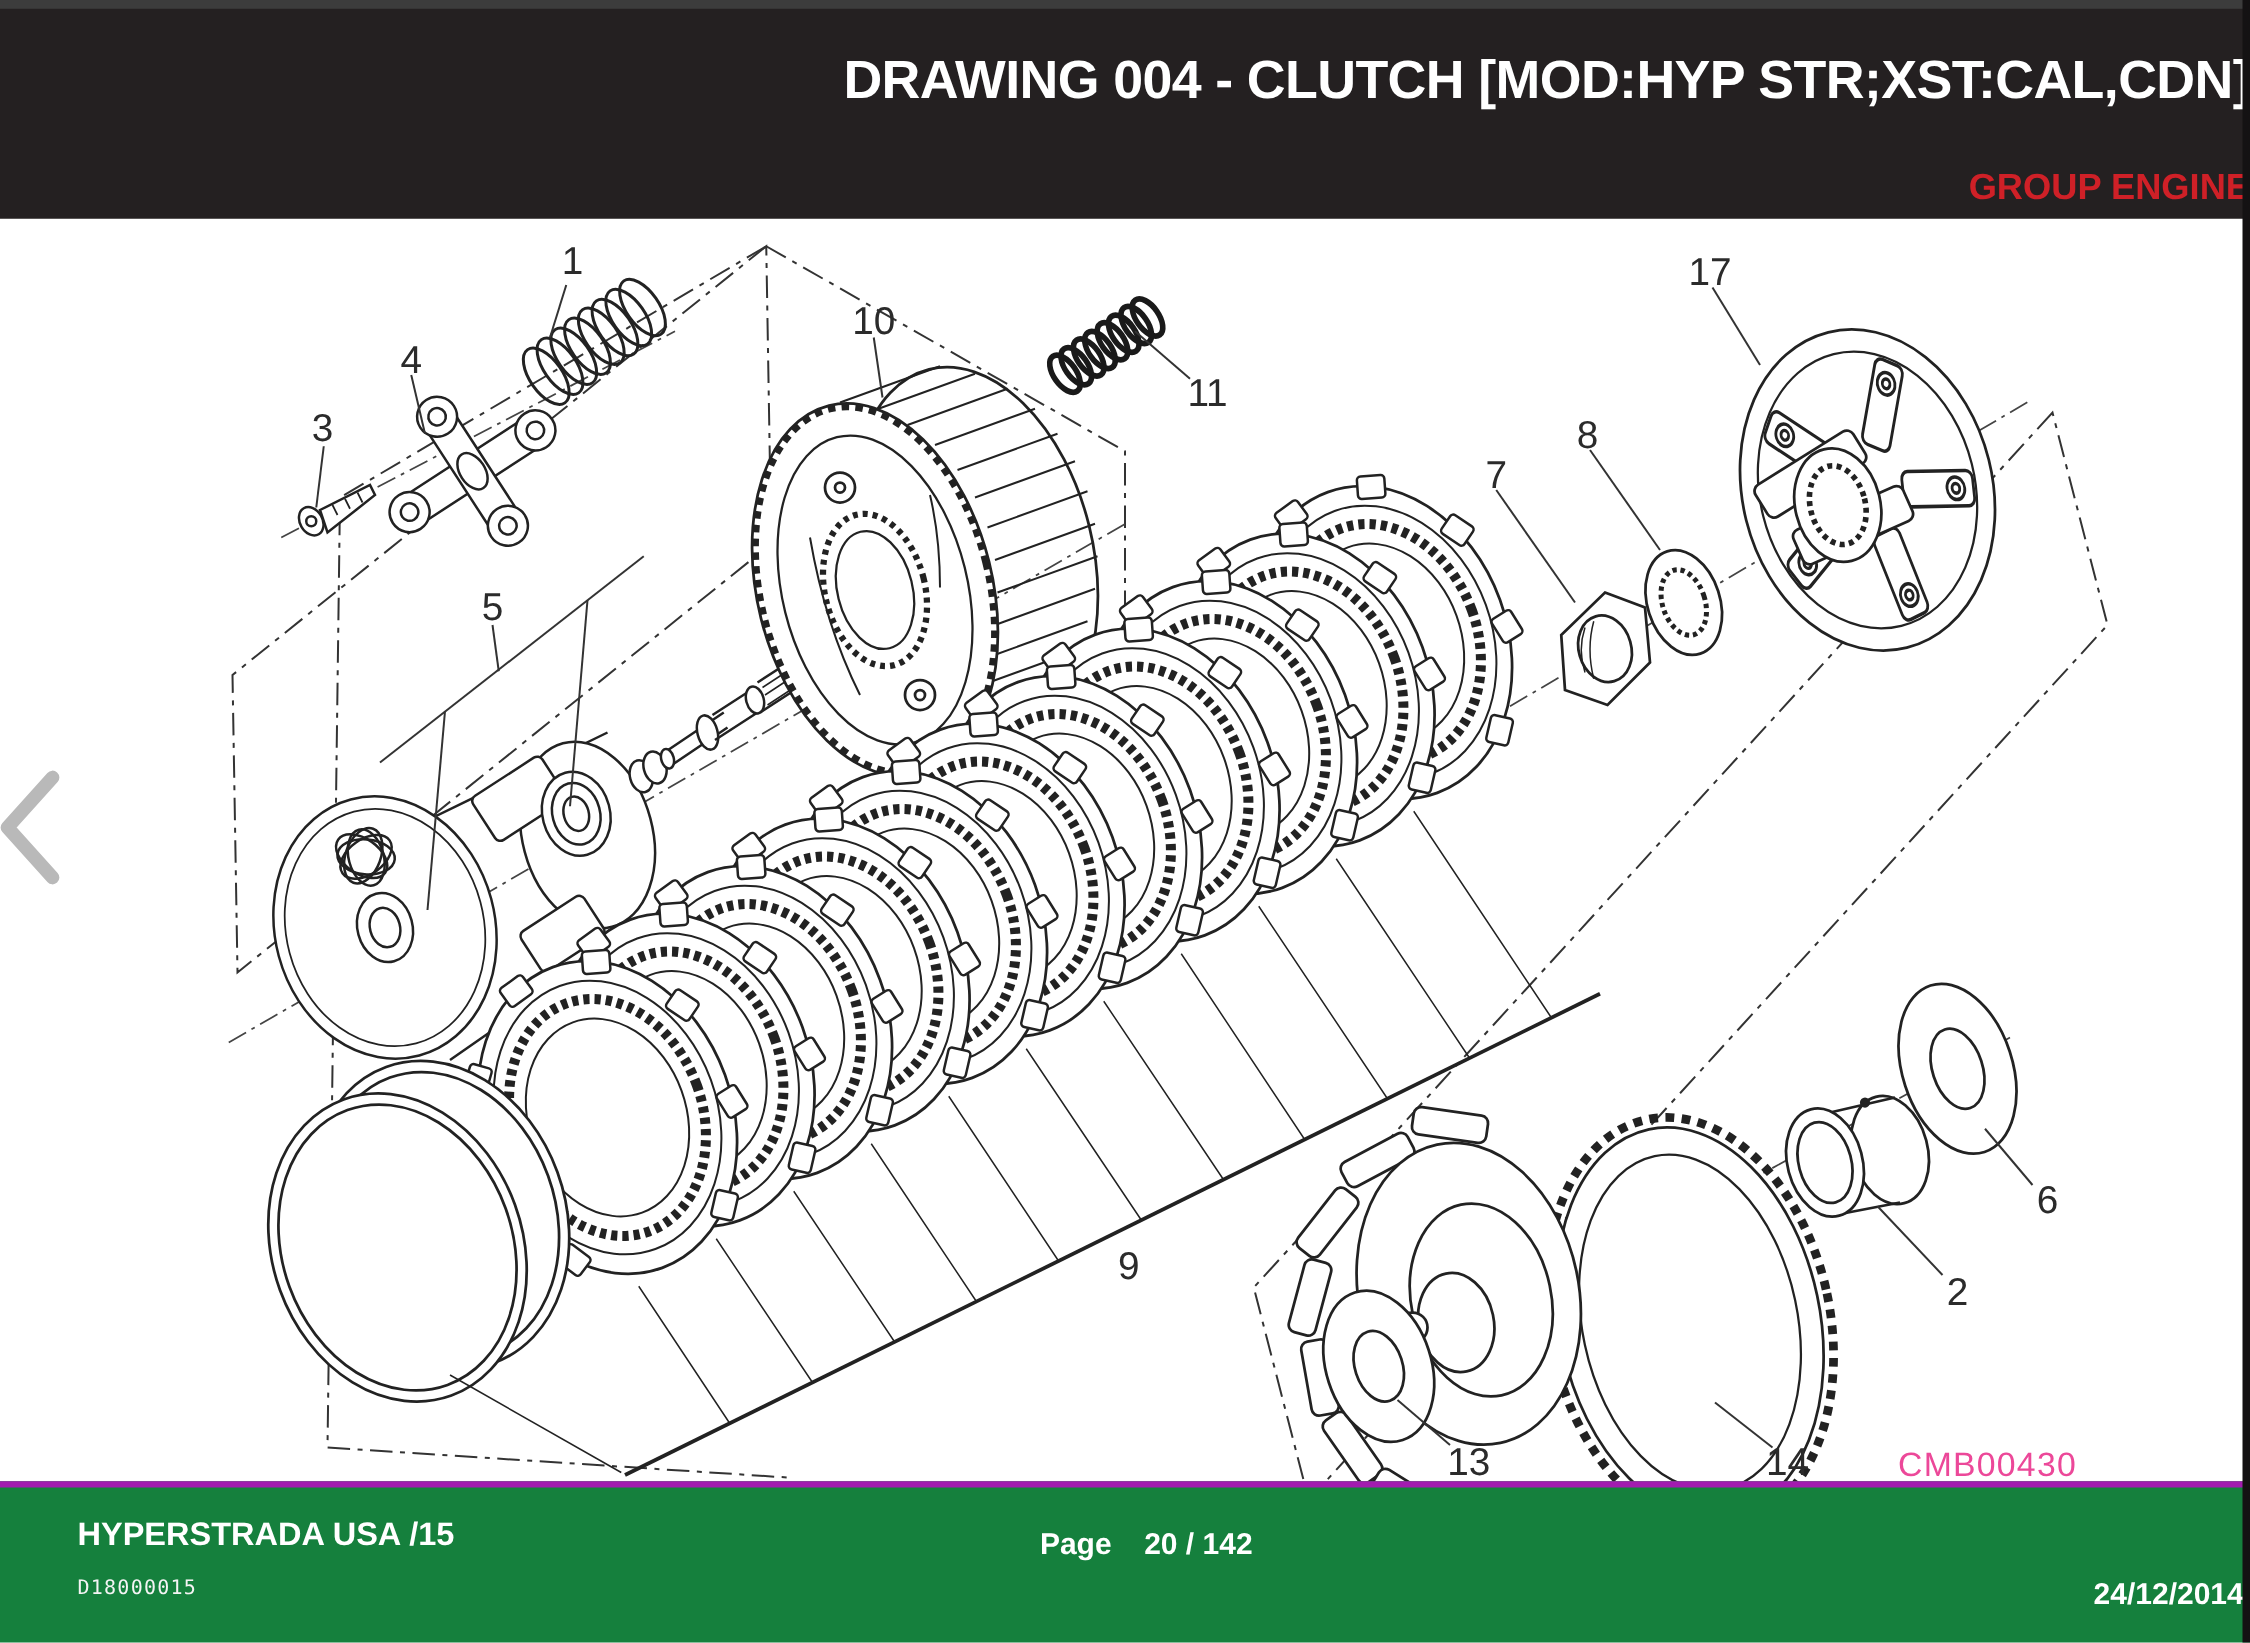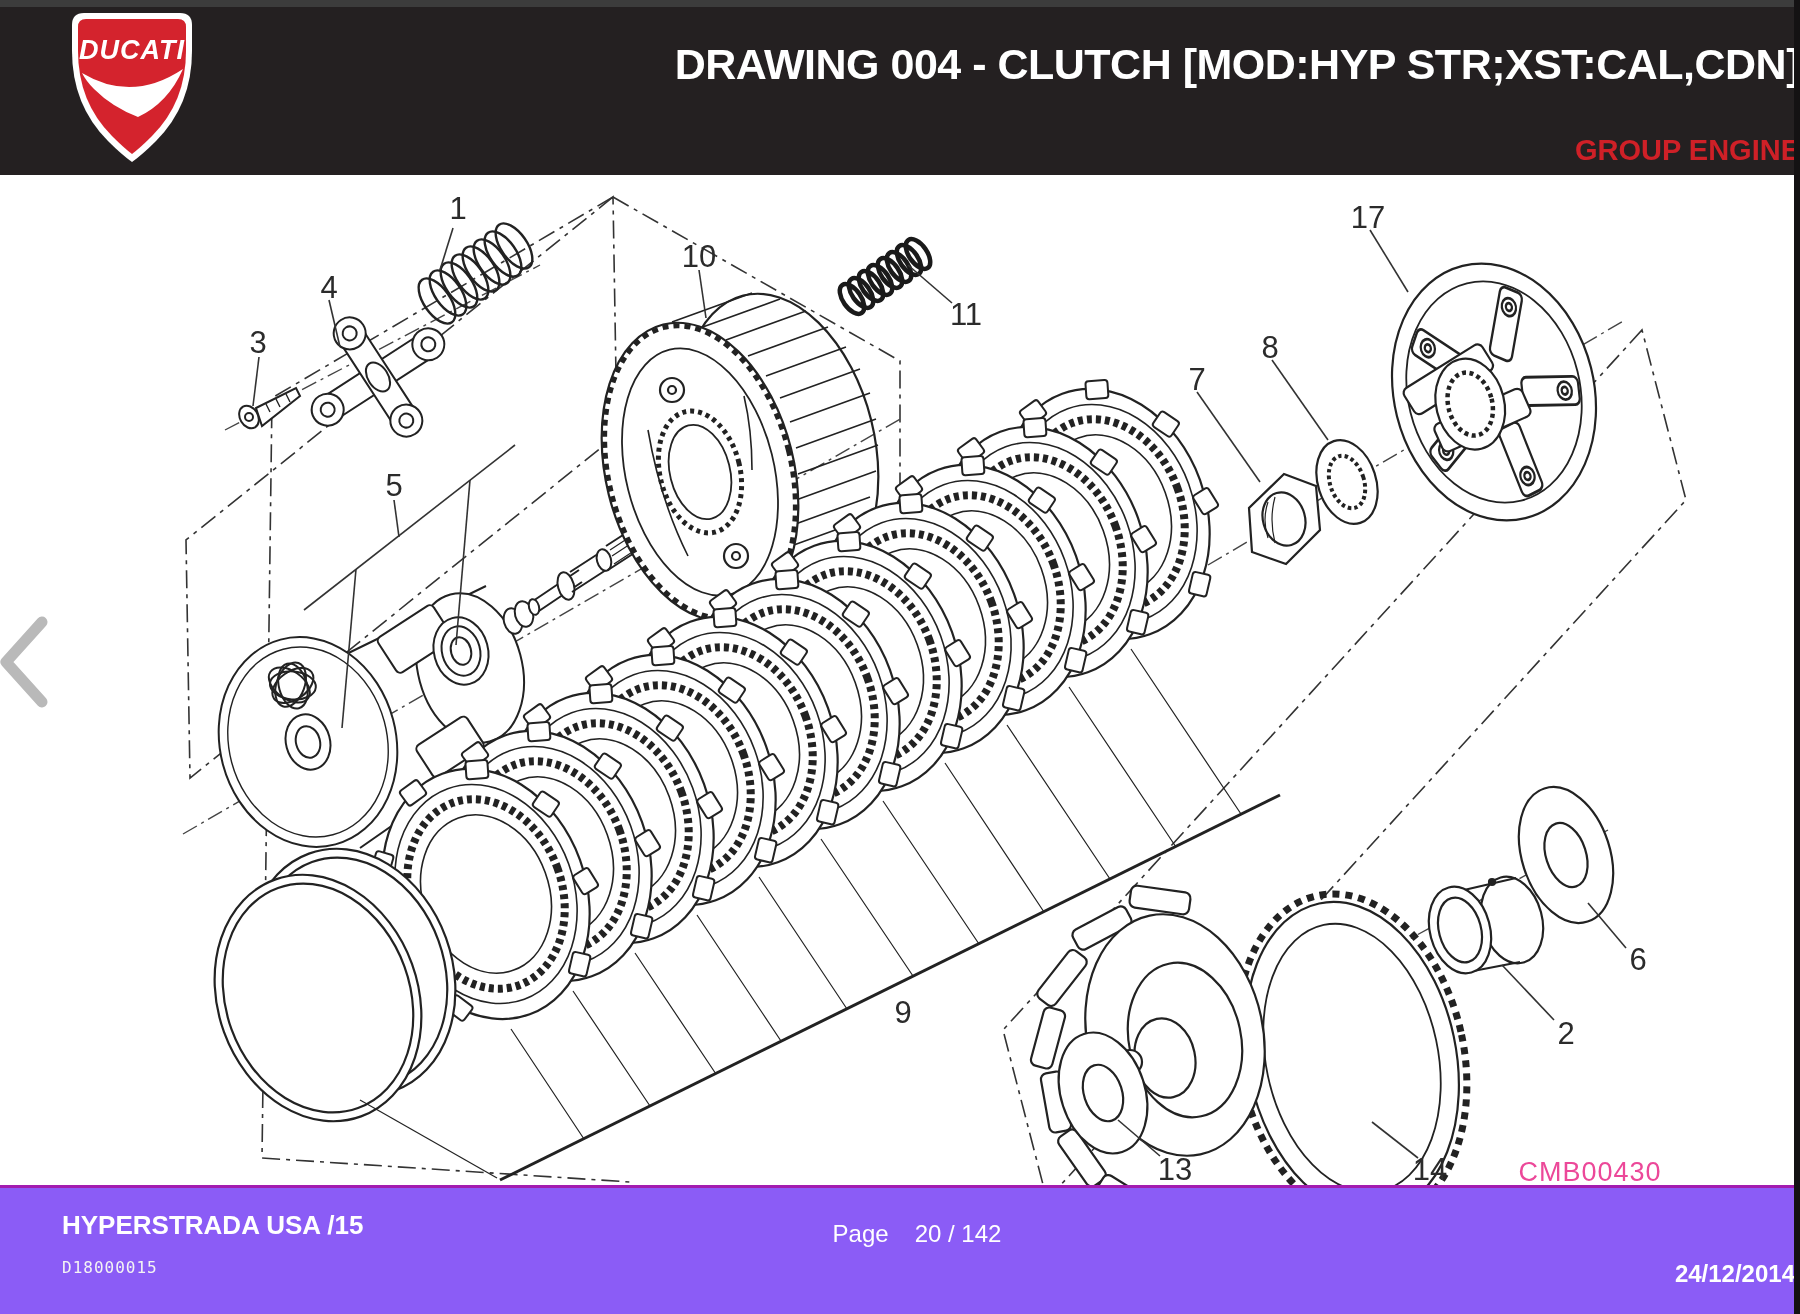--- a/index.html
+++ b/index.html
@@ -20,28 +20,28 @@
     position:absolute;right:0;top:40px;white-space:nowrap;
     color:#ffffff;font-size:43px;font-weight:bold;letter-spacing:-0.5px;
   }
   .doc-subtitle{
     position:absolute;right:0;top:98px;white-space:nowrap;
     color:#cf2027;font-size:29px;font-weight:bold;margin-top:36px;
   }
   
   .footer{
     position:absolute;left:0;top:1185px;width:1800px;height:129px;
-    background:#8b5cf6;border-top:3px solid #a21caf;box-sizing:border-box;z-index:30;
+    background:#15803d;border-top:5px solid #a21caf;box-sizing:border-box;z-index:30;
     color:#fff;
   }
   .f-model{position:absolute;left:62px;top:22px;font-size:26px;font-weight:bold;}
   .f-code{position:absolute;left:62px;top:70px;font-size:16px;font-weight:400;
           font-family:"DejaVu Sans Mono", monospace;letter-spacing:1px;color:#f4f4f4;}
   .f-page{position:absolute;left:50%;top:32px;transform:translateX(calc(-50% + 17px));
-          font-size:24px;font-weight:normal;white-space:nowrap;}
+          font-size:24px;font-weight:bold;white-space:nowrap;}
   .f-page .gap{display:inline-block;width:26px;}
   .f-cat{position:absolute;right:22px;top:22px;font-size:26px;font-weight:bold;}
   .f-date{position:absolute;right:5px;top:72px;font-size:24px;font-weight:bold;}
   
   .diagram-svg{position:absolute;left:0;top:0;z-index:1;}
   .callout{
     position:absolute;transform:translate(-50%,-50%);
     font-size:31px;color:#2b2b2b;z-index:10;white-space:nowrap;
   }
   .drawing-code{
@@ -395,28 +395,20 @@
 <div class="callout" style="left:1430px;top:1170px">14</div>
 <div class="drawing-code" style="left:1590px;top:1172px">CMB00430</div>
 
 <div class="prev-btn" title="">
   <svg width="52" height="100" viewBox="0 0 52 100">
     <polyline points="42,10 6,50 42,90" fill="none" stroke="#b9b9b9" stroke-width="11" stroke-linecap="round" stroke-linejoin="round"></polyline>
   </svg>
 </div>
 
 <div class="header">
-  <div class="logo">
-    <svg width="152" height="164" viewBox="0 0 152 164">
-      <path d="M16,18 Q16,6 28,6 L124,6 Q136,6 136,18 L136,44 Q136,98 100,134 Q86,148 76,155 Q66,148 52,134 Q16,98 16,44 Z" fill="#ffffff"></path>
-      <path d="M22,20 Q22,12 30,12 L122,12 Q130,12 130,20 L130,44 Q130,95 96,129 Q84,141 76,147 Q68,141 56,129 Q22,95 22,44 Z" fill="#d4232d"></path>
-      <text x="76" y="52" text-anchor="middle" font-family="Liberation Sans, sans-serif" font-size="27" font-weight="bold" font-style="italic" fill="#ffffff" letter-spacing="1">DUCATI</text>
-      <path d="M26,66 Q76,96 127,62 Q112,96 82,110 Q56,100 38,82 Q30,74 26,66 Z" fill="#ffffff"></path>
-    </svg>
-  </div>
   <div class="doc-title">DRAWING 004 - CLUTCH [MOD:HYP STR;XST:CAL,CDN]</div>
   <div class="doc-subtitle">GROUP ENGINE</div>
 </div>
 
 <div class="footer">
   <div class="f-model">HYPERSTRADA USA /15</div>
   <div class="f-code">D18000015</div>
   <div class="f-page">
     <span>Page</span><span class="gap"></span><span>20 / 142</span>
   </div>

